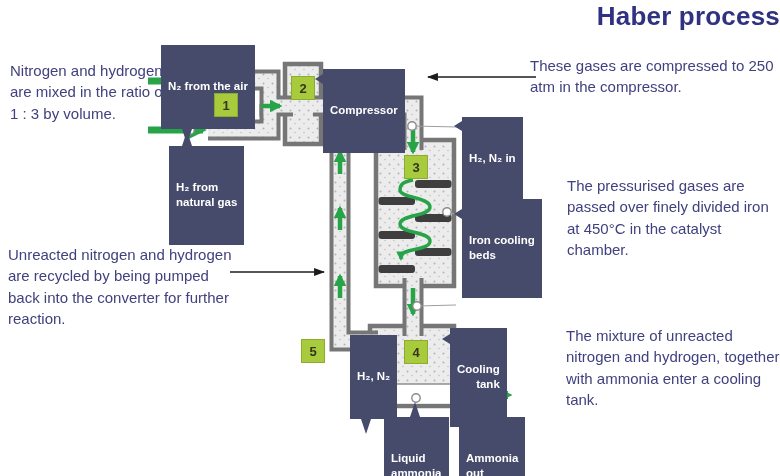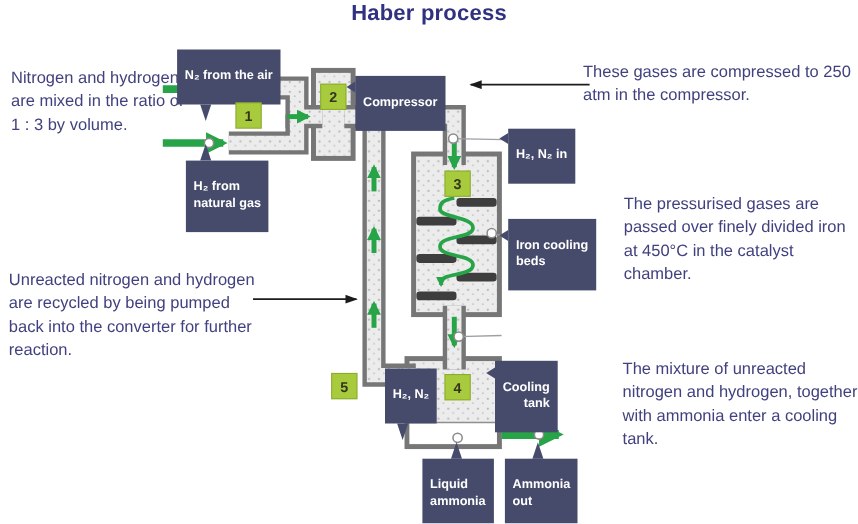--- a/index.html
+++ b/index.html
@@ -1,29 +1,29 @@
 <!DOCTYPE html>
 <html><head>
 <meta charset="utf-8">
 <style>
   html,body{margin:0;padding:0;background:#fff;}
   #stage{
     position:relative;width:780px;height:476px;background:#ffffff;
     font-family:"Liberation Sans","DejaVu Sans",sans-serif;overflow:hidden;
   }
   #title{
-    position:absolute;left:0;top:1px;width:780px;text-align:center;
-    font-size:20px;font-weight:600;color:#303181;letter-spacing:.2px;
+    position:absolute;left:0;top:1px;width:780px;text-align:right;
+    font-size:26px;font-weight:600;color:#303181;letter-spacing:.2px;
   }
   .anno{
     position:absolute;color:#41417f;font-size:15px;line-height:1.42;
   }
   .badge{
     position:absolute;background:#464a6b;color:#ffffff;font-weight:bold;
-    font-size:11.5px;line-height:1.32;padding:2px 7px;white-space:pre-line;
+    font-size:11.5px;line-height:1.32;padding:19px 7px;white-space:pre-line;
   }
   .pt{position:absolute;width:0;height:0;}
   .pt-down{border-left:5px solid transparent;border-right:5px solid transparent;border-top:15px solid #464a6b;}
   .pt-up{border-left:5px solid transparent;border-right:5px solid transparent;border-bottom:15px solid #464a6b;}
   .pt-left{border-top:5px solid transparent;border-bottom:5px solid transparent;border-right:8px solid #464a6b;}
   .step{
     position:absolute;width:24px;height:24px;background:#a7cb3d;
     border:1px solid rgba(60,80,0,.25);box-sizing:border-box;
     color:#35351f;font-weight:bold;font-size:13px;
     display:flex;align-items:center;justify-content:center;

